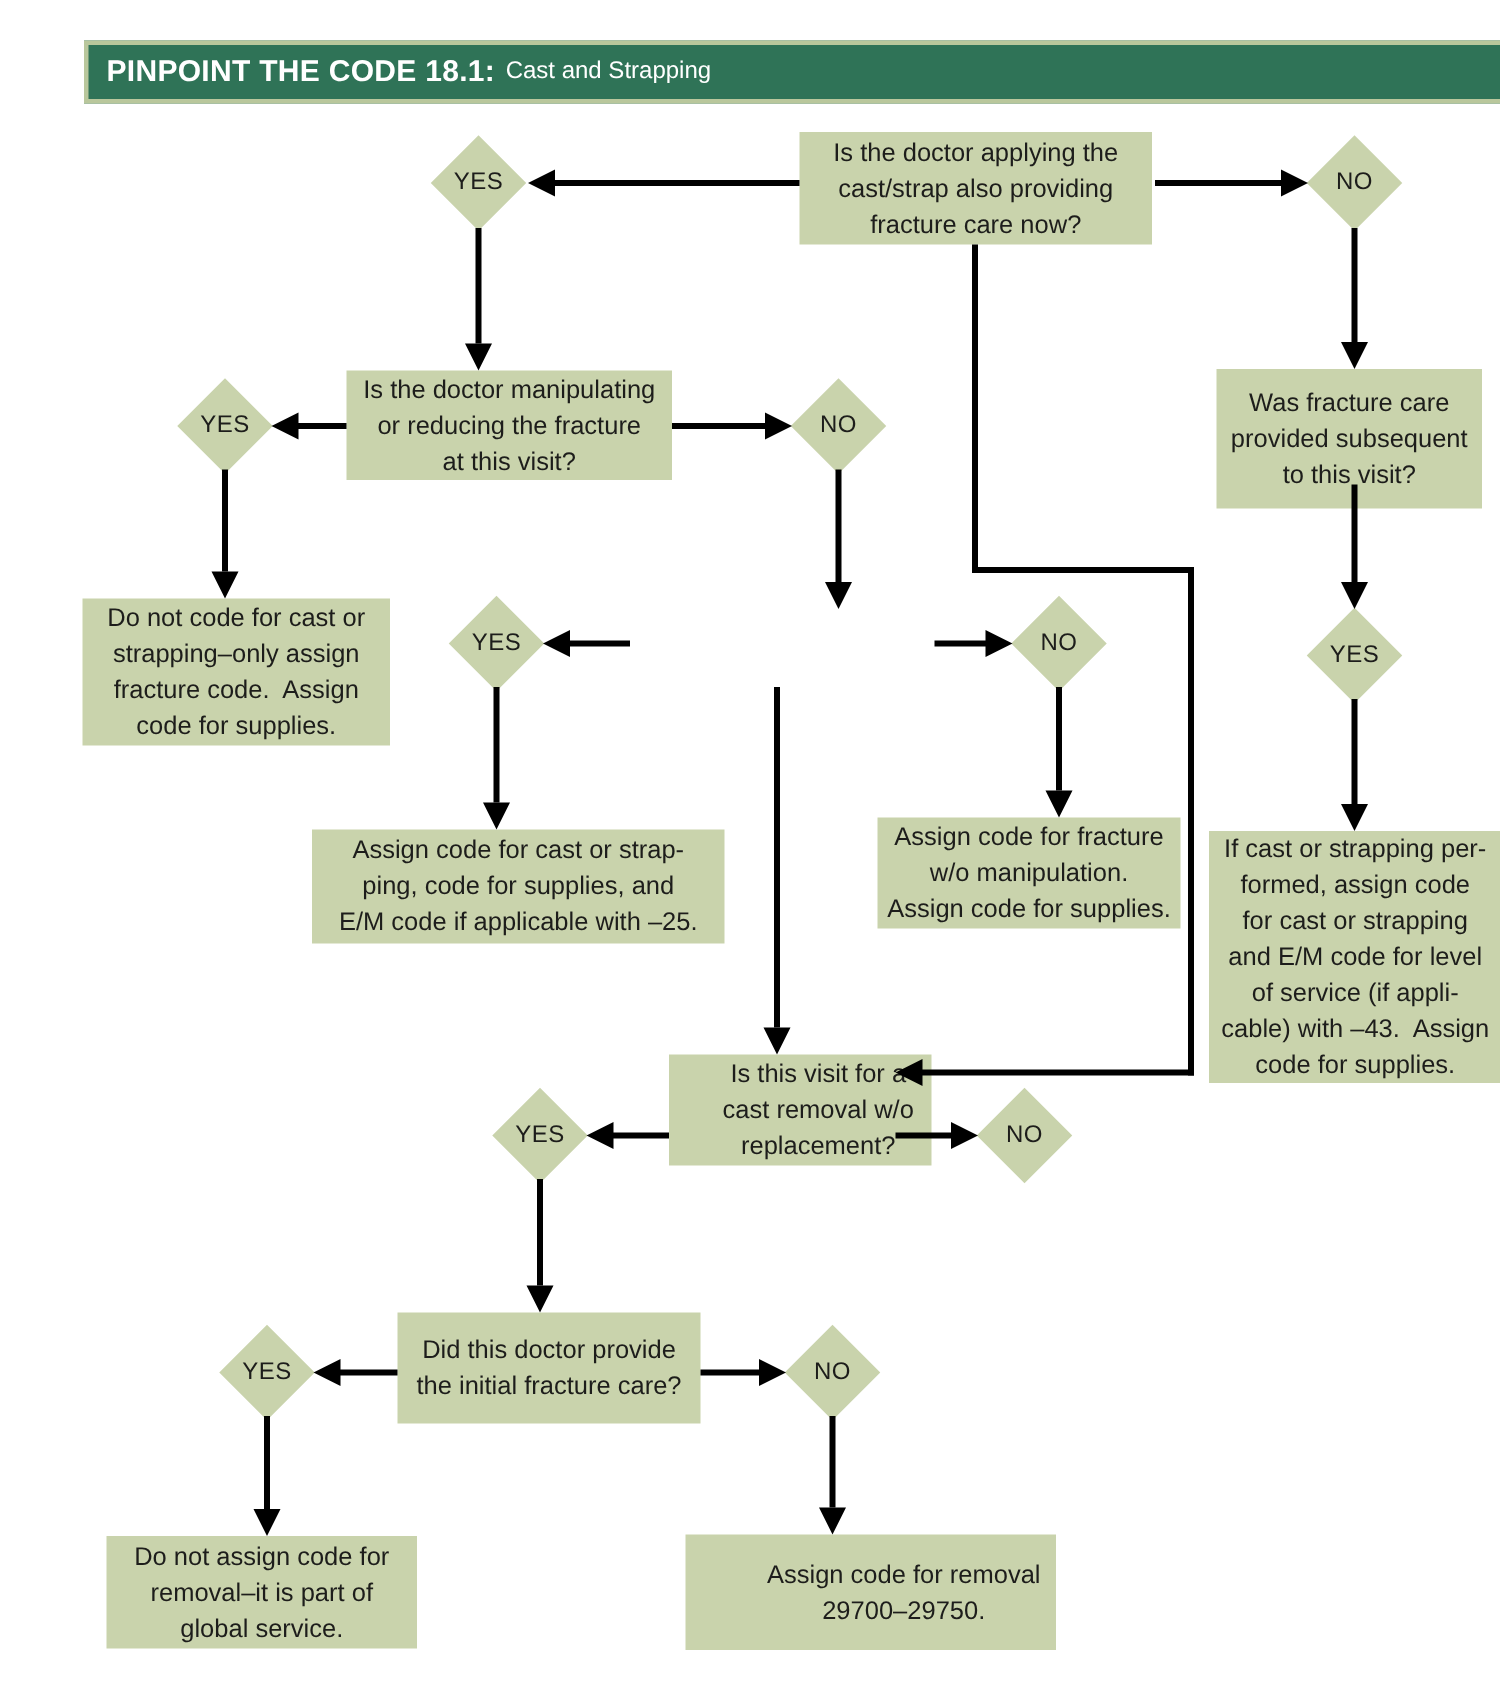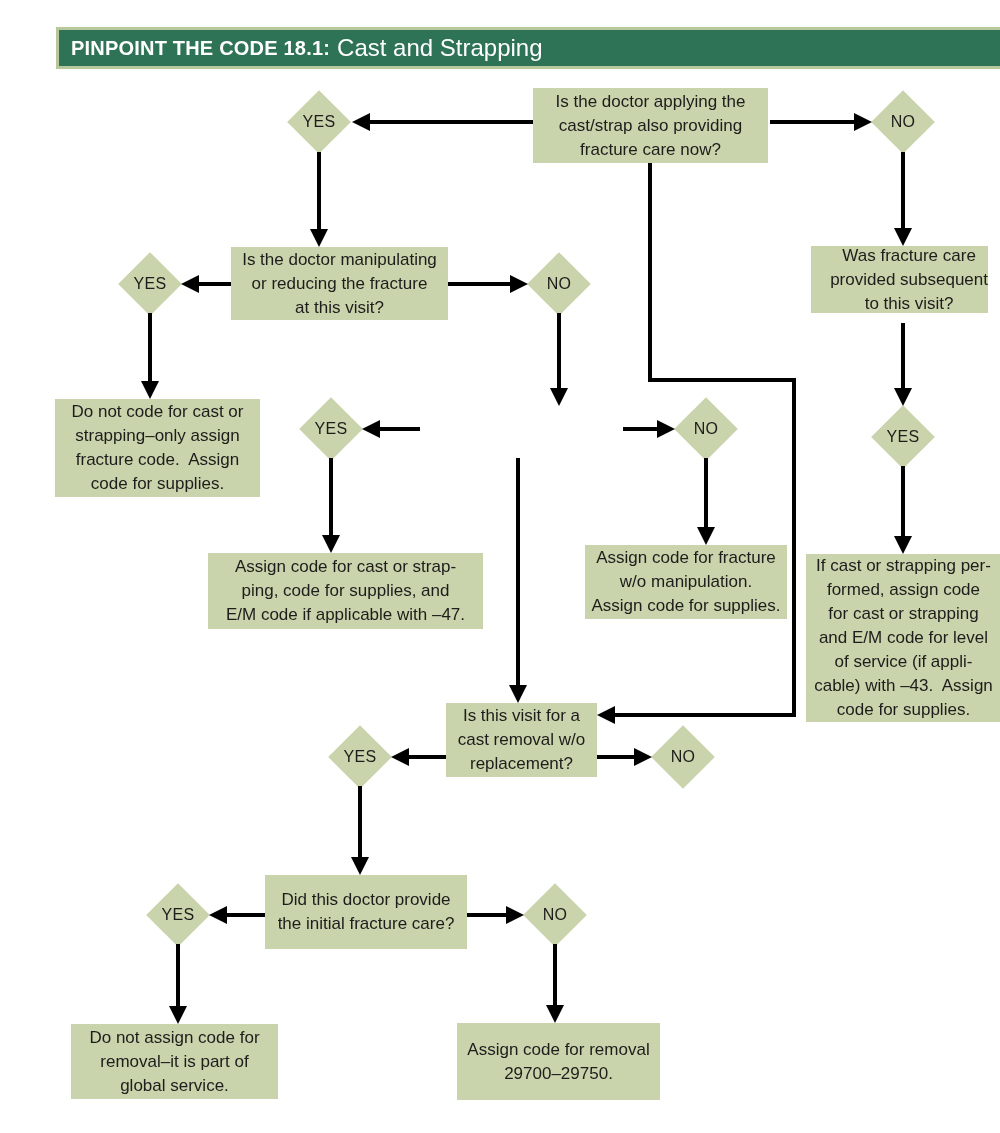--- a/index.html
+++ b/index.html
@@ -7,21 +7,21 @@
     position:relative;width:1000px;height:1133px;background:#ffffff;
     font-family:"Liberation Sans", sans-serif;overflow:hidden;margin-left:28px;
   }
   
   .hdr{
     position:absolute;left:28px;top:27px;width:952px;height:36px;
     background:#2f7357;border:3px solid #b9c79c;
     display:flex;align-items:center;padding-left:12px;
   }
   .hdr .bold{color:#fff;font-weight:bold;font-size:20px;letter-spacing:.2px;}
-  .hdr .reg{color:#fff;font-weight:normal;font-size:24px;margin-left:7px;text-align:right;}
+  .hdr .reg{color:#fff;font-weight:normal;font-size:16px;margin-left:7px;text-align:right;}
   
   .node{
     position:absolute;background:#c9d3ac;color:#1d1d1b;
     display:flex;align-items:center;justify-content:center;text-align:center;
   }
   .node span{white-space:pre-wrap;font-size:17px;line-height:24px;}
   
   .diamond{position:absolute;width:64px;height:64px;}
   .diamond::before{
     content:"";position:absolute;left:50%;top:50%;width:45px;height:45px;
@@ -55,66 +55,66 @@
   <div class="node" style="left:203px;top:247px;width:217px;height:73px;">
     <span>Is the doctor manipulating
 or reducing the fracture
 at this visit?</span>
   </div>
   <div class="node" style="left:505px;top:88px;width:235px;height:75px;">
     <span>Is the doctor applying the
 cast/strap also providing
 fracture care now?</span>
   </div>
-  <div class="node" style="left:783px;top:246px;width:177px;height:67px;justify-content:flex-end;">
+  <div class="node" style="left:783px;top:246px;width:177px;height:93px;">
     <span>Was fracture care
 provided subsequent
 to this visit?</span>
   </div>
-  <div class="node" style="left:418px;top:703px;width:151px;height:74px;">
+  <div class="node" style="left:418px;top:703px;width:151px;height:74px;padding-left:24px;">
     <span>Is this visit for a
 cast removal w/o
 replacement?</span>
   </div>
   <div class="node" style="left:237px;top:875px;width:202px;height:74px;">
     <span>Did this doctor provide
 the initial fracture care?</span>
   </div>
 
   <div class="node" style="left:27px;top:399px;width:205px;height:98px;">
     <span>Do not code for cast or
 strapping–only assign
 fracture code.  Assign
 code for supplies.</span>
   </div>
   <div class="node" style="left:180px;top:553px;width:275px;height:76px;">
     <span>Assign code for cast or strap-
 ping, code for supplies, and
-E/M code if applicable with –47.</span>
+E/M code if applicable with –25.</span>
   </div>
   <div class="node" style="left:557px;top:545px;width:202px;height:74px;">
     <span>Assign code for fracture
 w/o manipulation.
 Assign code for supplies.</span>
   </div>
   <div class="node" style="left:778px;top:554px;width:195px;height:168px;">
     <span>If cast or strapping per-
 formed, assign code
 for cast or strapping
 and E/M code for level
 of service (if appli-
 cable) with –43.  Assign
 code for supplies.</span>
   </div>
   <div class="node" style="left:43px;top:1024px;width:207px;height:75px;justify-content:center;">
     <span>Do not assign code for
 removal–it is part of
 global service.</span>
   </div>
-  <div class="node" style="left:429px;top:1023px;width:203px;height:77px;">
+  <div class="node" style="left:429px;top:1023px;width:203px;height:77px;padding-left:44px;">
     <span>Assign code for removal
 29700–29750.</span>
   </div>
 
   <div class="diamond" style="left:259px;top:90px;">
       <span>YES</span>
     </div>
   <div class="diamond" style="left:843px;top:90px;">
       <span>NO</span>
     </div>

